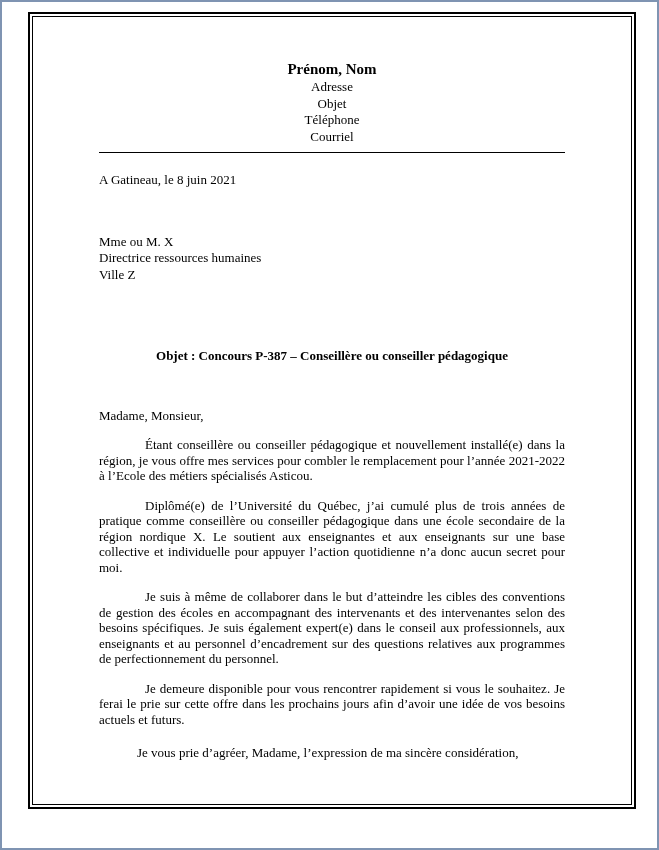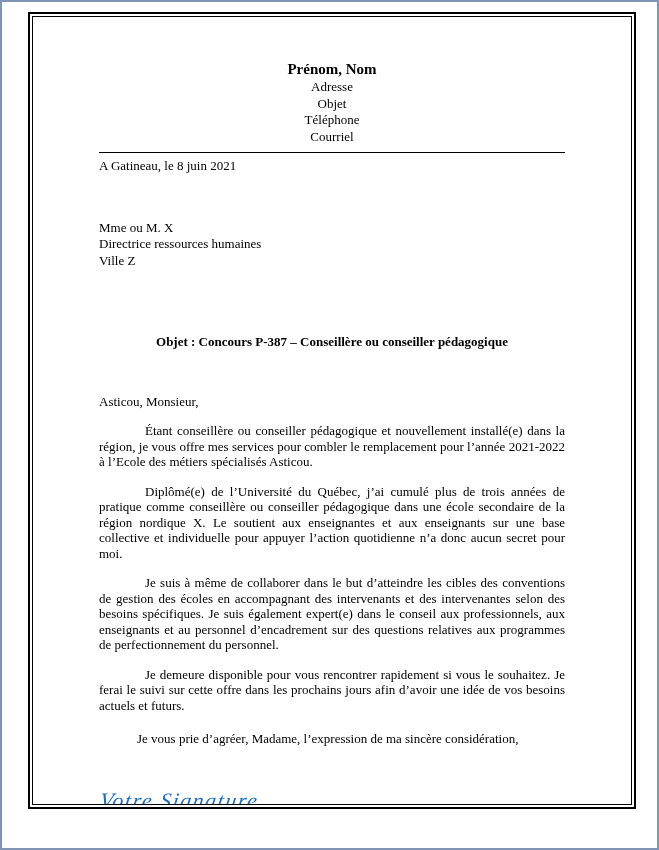--- a/index.html
+++ b/index.html
@@ -46,21 +46,21 @@
     font-size: 15px;
     line-height: 20px;
   }
   .sender-line { line-height: 16.5px; }
   .header-rule {
     border: none;
     border-top: 1px solid #000000;
     margin: 7px 0 0 0;
     height: 0;
   }
-  .date-line { margin-top: 5px; }
+  .date-line { margin-top: 19px; }
   .recipient-block { margin-top: 46px; }
   .recipient-line { line-height: 16.5px; }
   .subject-line {
     margin-top: 65px;
     text-align: center;
     font-weight: bold;
   }
   .salutation { margin-top: 44px; }
   .body-paragraph {
     margin: 14px 0 0 0;
@@ -102,26 +102,26 @@
         <div class="date-line">A Gatineau, le 8 juin 2021</div>
 
         <div class="recipient-block">
           <div class="recipient-line">Mme ou M. X</div>
           <div class="recipient-line">Directrice ressources humaines</div>
           <div class="recipient-line">Ville Z</div>
         </div>
 
         <div class="subject-line">Objet : Concours P-387 – Conseillère ou conseiller pédagogique</div>
 
-        <div class="salutation">Asticou, Monsieur,</div>
+        <div class="salutation">Madame, Monsieur,</div>
 
         <p class="body-paragraph">Étant conseillère ou conseiller pédagogique et nouvellement installé(e) dans la région, je vous offre mes services pour combler le remplacement pour l’année 2021-2022 à l’Ecole des métiers spécialisés Asticou.</p>
         <p class="body-paragraph">Diplômé(e) de l’Université du Québec, j’ai cumulé plus de trois années de pratique comme conseillère ou conseiller pédagogique dans une école secondaire de la région nordique X. Le soutient aux enseignantes et aux enseignants sur une base collective et individuelle pour appuyer l’action quotidienne n’a donc aucun secret pour moi.</p>
         <p class="body-paragraph">Je suis à même de collaborer dans le but d’atteindre les cibles des conventions de gestion des écoles en accompagnant des intervenants et des intervenantes selon des besoins spécifiques. Je suis également expert(e) dans le conseil aux professionnels, aux enseignants et au personnel d’encadrement sur des questions relatives aux programmes de perfectionnement du personnel.</p>
-        <p class="body-paragraph">Je demeure disponible pour vous rencontrer rapidement si vous le souhaitez. Je ferai le suivi sur cette offre dans les prochains jours afin d’avoir une idée de vos besoins actuels et futurs.</p>
+        <p class="body-paragraph">Je demeure disponible pour vous rencontrer rapidement si vous le souhaitez. Je ferai le prie sur cette offre dans les prochains jours afin d’avoir une idée de vos besoins actuels et futurs.</p>
 
         <p class="closing-line">Je vous prie d’agréer, Madame, l’expression de ma sincère considération,</p>
 
         <div class="signature" style="color: rgb(30, 108, 181);">Votre Signature</div>
 
       </div>
     </div>
   </div>
 </div>
 

